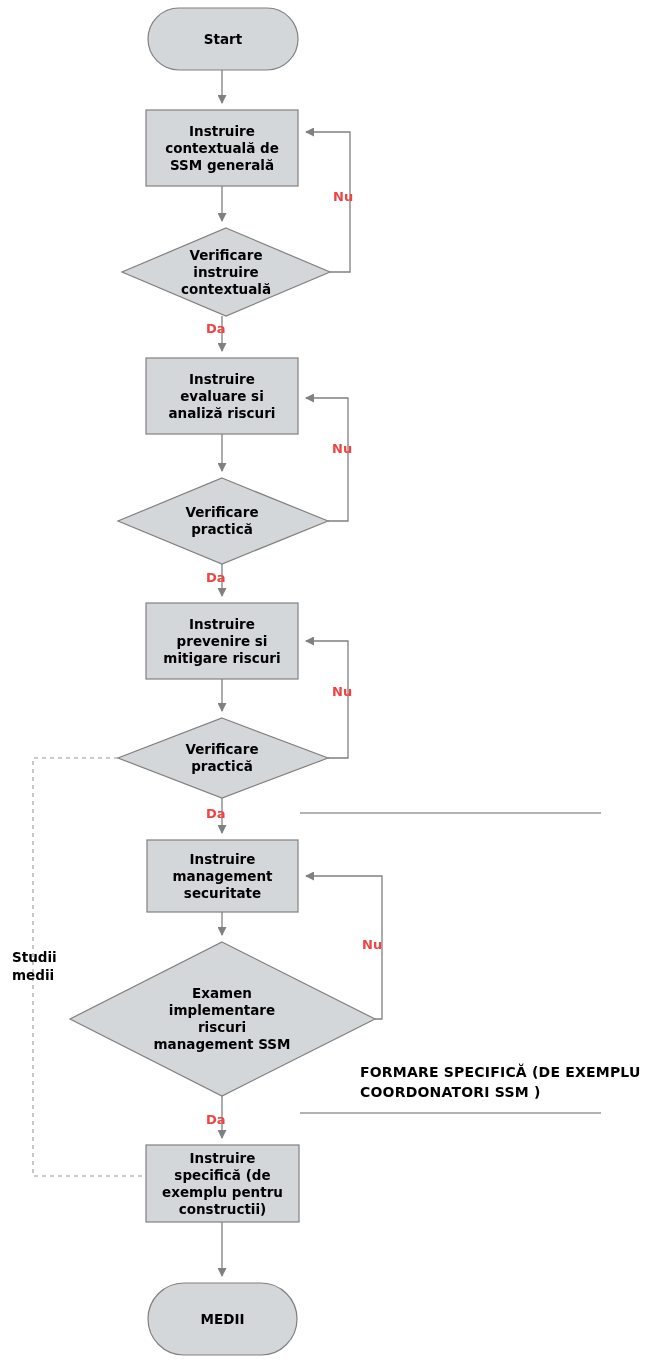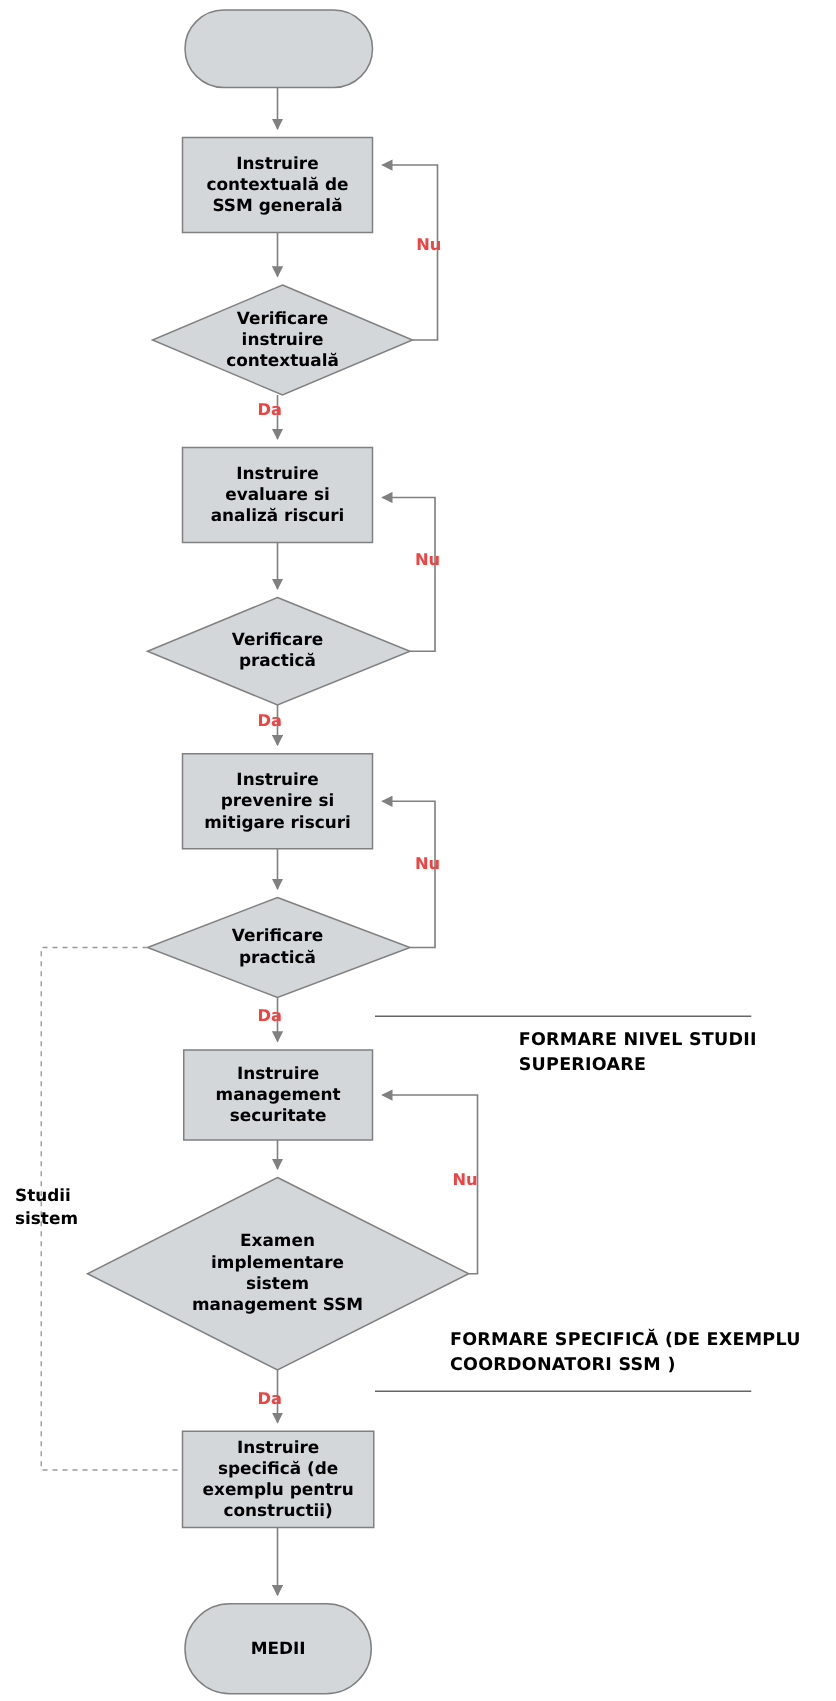--- a/index.html
+++ b/index.html
@@ -132,20 +132,21 @@
 
     <path d="M375,1019 L382,1019 L382,876 L306,876" fill="none" stroke="#808080" stroke-width="1.3" marker-end="url(#arrowheadL)"></path>
 
     <path d="M118,758 L33,758 L33,1176 L146,1176" fill="none" stroke="#999999" stroke-width="1.1" stroke-dasharray="4,4"></path>
 
     <line x1="300" y1="813" x2="601" y2="813" stroke="#666666" stroke-width="1.1"></line>
 
     <line x1="300" y1="1113" x2="601" y2="1113" stroke="#666666" stroke-width="1.1"></line>
   </svg>
 
+  <div class="node-label" style="left:148px; top:8px; width:150px; height:62px;">Start</div>
 
   <div class="node-label" style="left:146px; top:110px; width:152px; height:76px;">Instruire
 contextuală de
 SSM generală</div>
 
   <div class="node-label" style="left:146px; top:228px; width:160px; height:88px;">Verificare
 instruire
 contextuală</div>
 
   <div class="node-label" style="left:146px; top:358px; width:152px; height:76px;">Instruire
@@ -161,21 +162,21 @@
 
   <div class="node-label" style="left:142px; top:718px; width:160px; height:80px;">Verificare
 practică</div>
 
   <div class="node-label" style="left:147px; top:840px; width:151px; height:72px;">Instruire
 management
 securitate</div>
 
   <div class="node-label" style="left:112px; top:942px; width:220px; height:154px;">Examen
 implementare
-sistem
+riscuri
 management SSM</div>
 
   <div class="node-label" style="left:146px; top:1145px; width:153px; height:77px;">Instruire
 specifică (de
 exemplu pentru
 constructii)</div>
 
   <div class="node-label" style="left:148px; top:1283px; width:149px; height:72px;">MEDII</div>
 
   <div class="edge-label" style="left:333px; top:189px;">Nu</div>
@@ -188,22 +189,20 @@
 
   <div class="edge-label" style="left:332px; top:684px;">Nu</div>
 
   <div class="edge-label" style="left:206px; top:806px;">Da</div>
 
   <div class="edge-label" style="left:362px; top:937px;">Nu</div>
 
   <div class="edge-label" style="left:206px; top:1112px;">Da</div>
 
   <div class="side-label" style="left:12px; top:948px;">Studii
-sistem</div>
-
-
-  <div class="section-label" style="left:415px; top:822px;">FORMARE NIVEL STUDII
-SUPERIOARE</div>
+medii</div>
+
+
 
   <div class="section-label" style="left:360px; top:1062px;">FORMARE SPECIFICĂ (DE EXEMPLU
 COORDONATORI SSM )</div>
 
 </div>
 
 </body></html>

